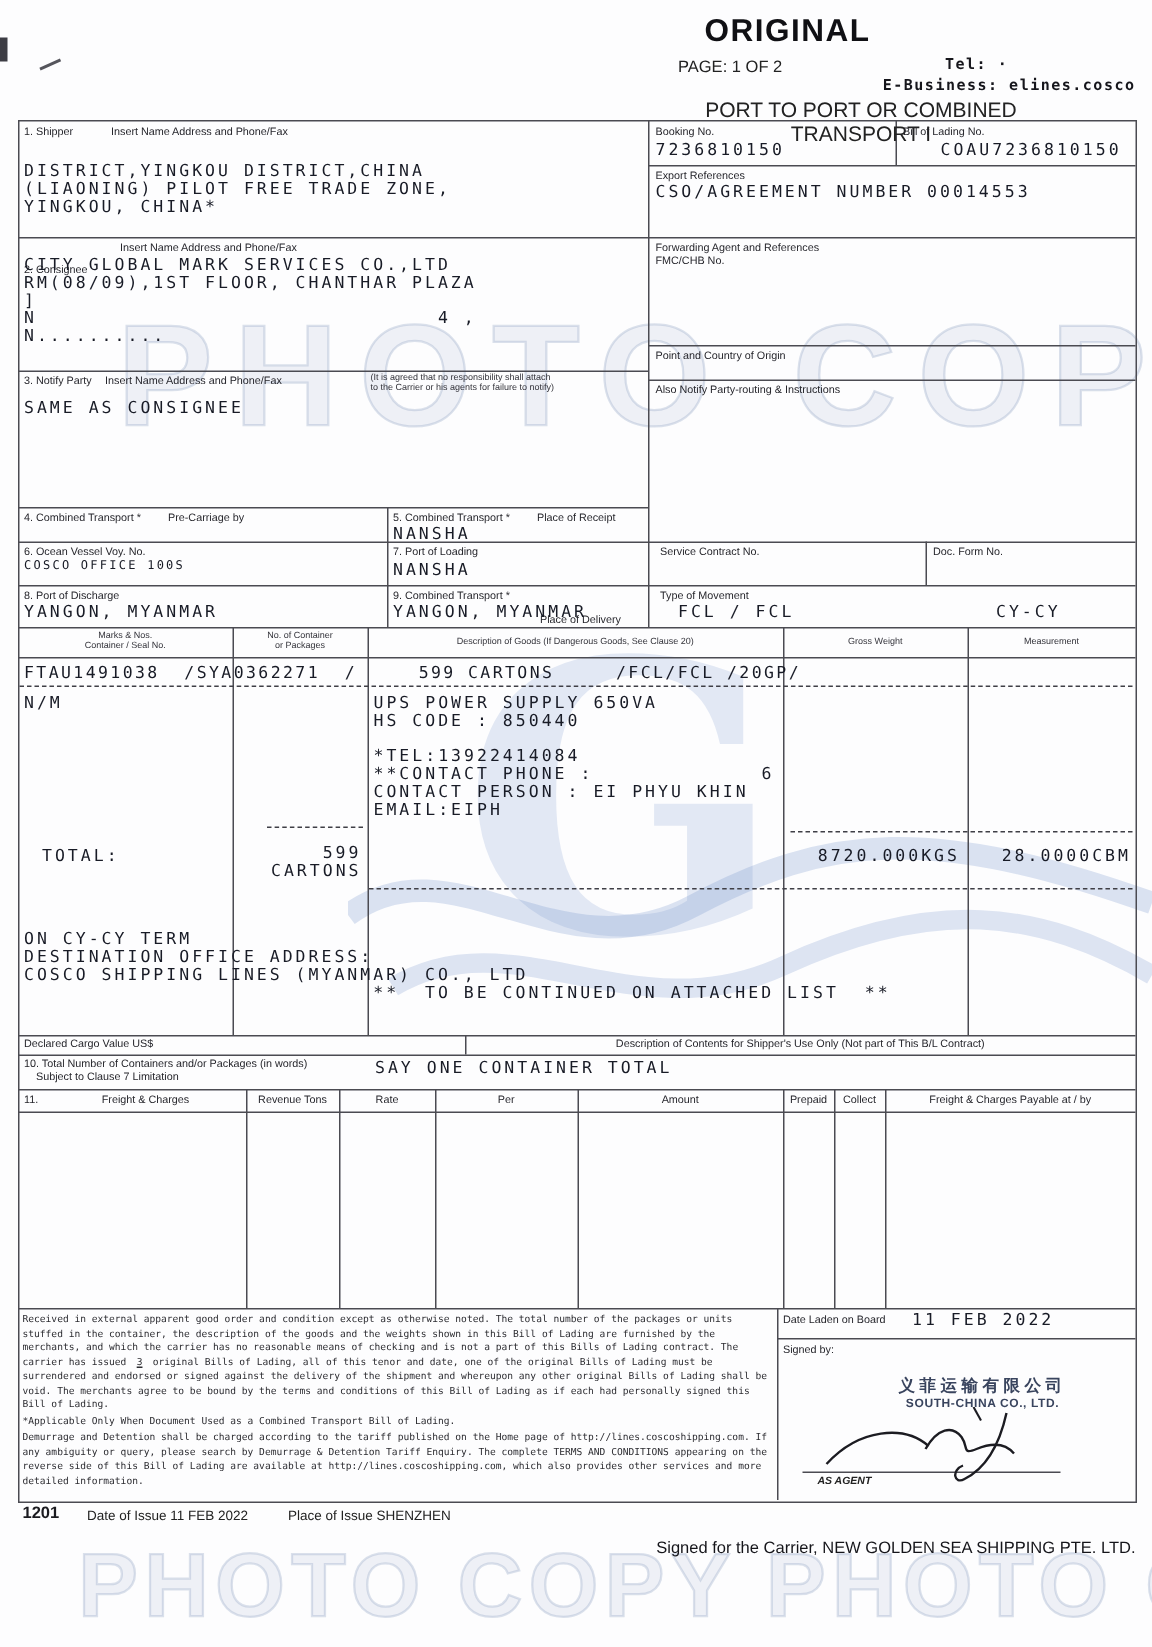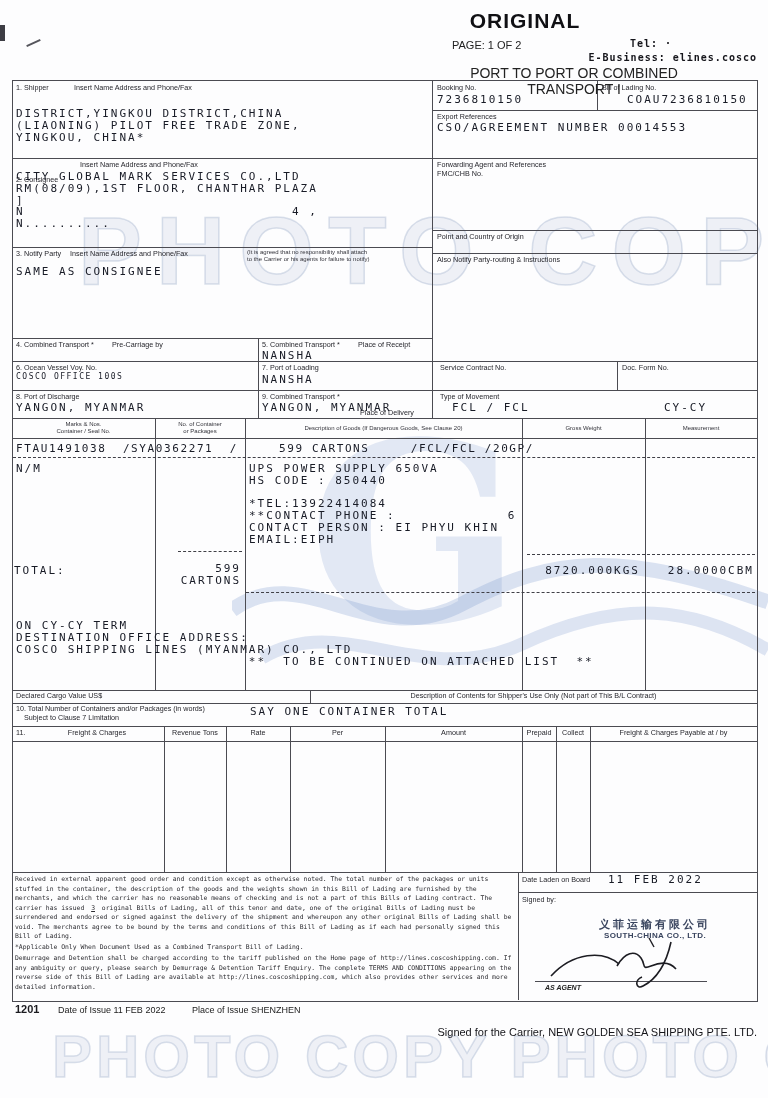--- a/index.html
+++ b/index.html
@@ -159,21 +159,21 @@
   <div class="abs z1 mono" style="left:16px;top:463px;">N/M</div>
   <div class="abs z1 mono" style="left:249px;top:463px;">UPS POWER SUPPLY 650VA
 HS CODE : 850440
 
 *TEL:13922414084
 **CONTACT PHONE :             6
 CONTACT PERSON : EI PHYU KHIN
 EMAIL:EIPH</div>
   <div class="dash" style="left:178px;top:551px;width:64px;"></div>
   <div class="dash" style="left:527px;top:554px;width:228px;"></div>
-  <div class="abs z1 mono" style="left:14px;top:565px;">TOTAL:</div>
+  <div class="abs z1 mono" style="left:28px;top:565px;">TOTAL:</div>
   <div class="abs z1 mono" style="left:155px;top:563px;width:86px;text-align:right;">599
 CARTONS</div>
   <div class="abs z1 mono" style="left:522px;top:565px;width:118px;text-align:right;">8720.000KGS</div>
   <div class="abs z1 mono" style="left:648px;top:565px;width:106px;text-align:right;">28.0000CBM</div>
   <div class="dash" style="left:246px;top:592px;width:509px;"></div>
   <div class="abs z1 mono" style="left:16px;top:620px;line-height:12px;">ON CY-CY TERM
 DESTINATION OFFICE ADDRESS:
 COSCO SHIPPING LINES (MYANMAR) CO., LTD
                            **  TO BE CONTINUED ON ATTACHED LIST  **</div>
 

